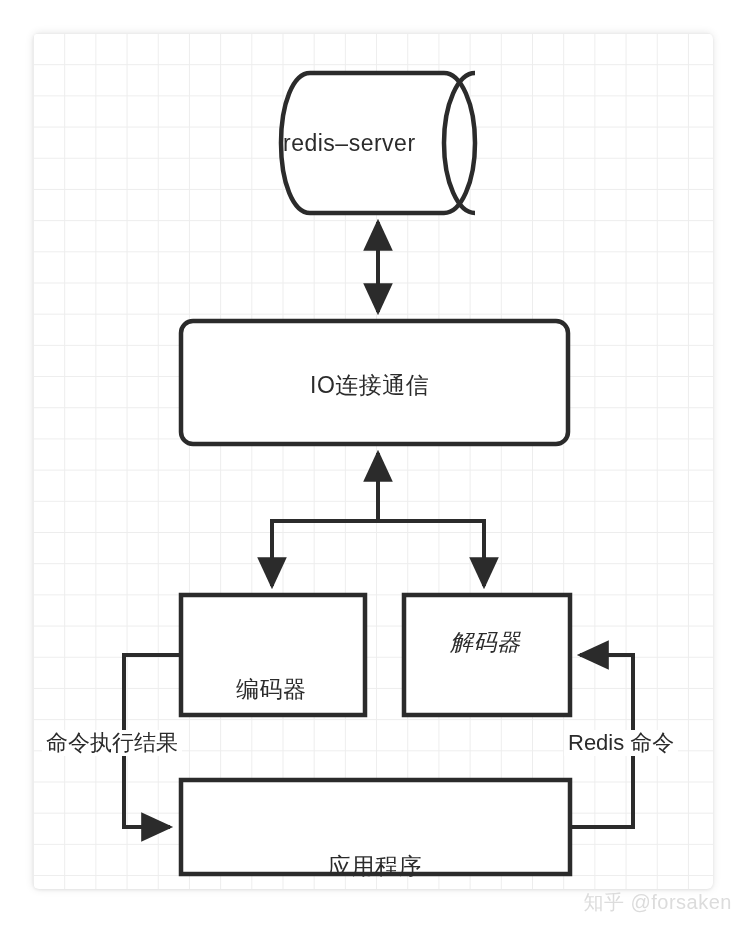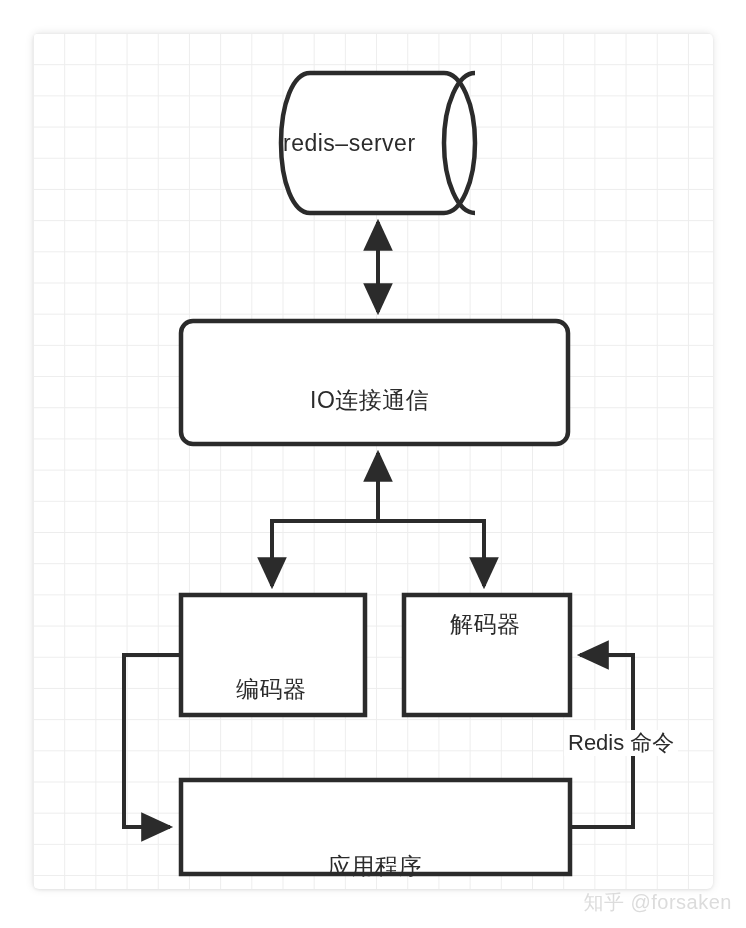--- a/index.html
+++ b/index.html
@@ -144,26 +144,27 @@
       <path d="M 570 827 L 633 827 L 633 655 L 580 655" fill="none" stroke="#2b2b2b" stroke-width="4" stroke-linejoin="miter" marker-end="url(#arrowhead)"></path>
     </g>
 
     <g>
       <rect x="181" y="780" width="389" height="94" fill="#ffffff" stroke="#2b2b2b" stroke-width="4.5"></rect>
     </g>
   </svg>
 
   <div class="node-label" style="left:283px; top:132px;">redis–server</div>
 
-  <div class="node-label" style="left:310px; top:389px;">IO连接通信</div>
+  <div class="node-label" style="left:310px; top:374px;">IO连接通信</div>
 
   <div class="node-label" style="left:236px; top:678px;">编码器</div>
 
-  <div class="node-label" style="left:450px; top:613px;">解码器</div>
+  <div class="node-label" style="left:450px; top:631px;font-style:italic;">解码器</div>
 
   <div class="node-label" style="left:328px; top:815px;margin-top:40px;">应用程序</div>
 
+  <div class="edge-label" style="left:42px; top:730px;">命令执行结果</div>
 
   <div class="edge-label" style="left:564px; top:730px;">Redis 命令</div>
 
   <div class="watermark">知乎 @forsaken</div>
 
 </div>
 
 </body></html>

